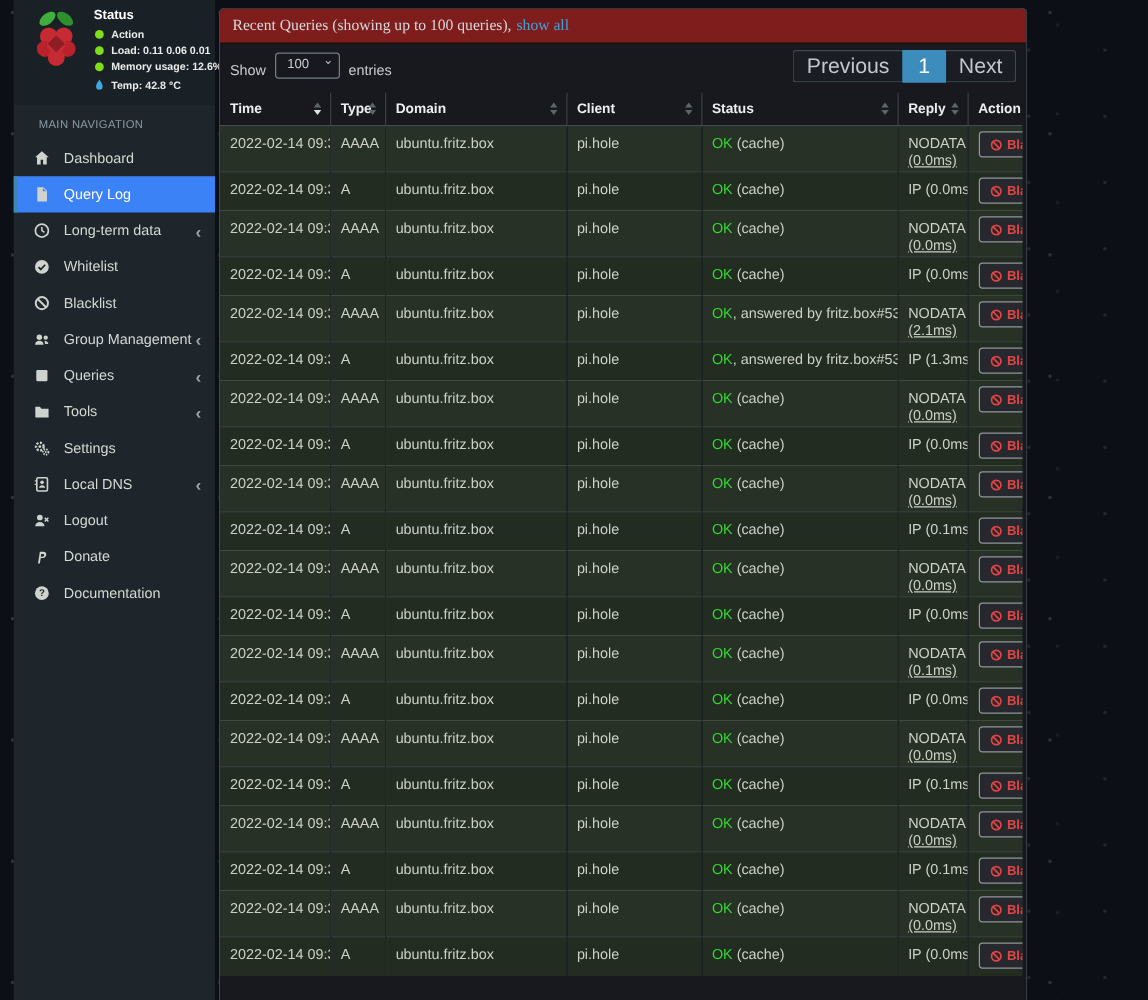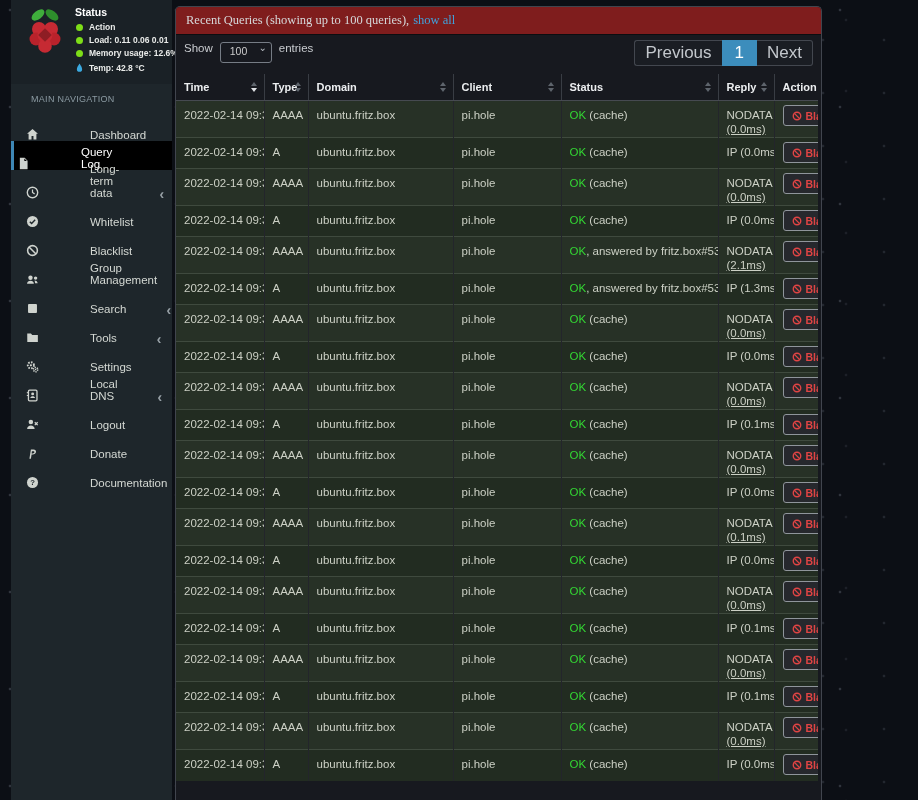--- a/index.html
+++ b/index.html
@@ -17,41 +17,41 @@
   .sidebar{position:absolute;left:11px;top:0;width:161px;height:800px;background:#1e262b;}
   .logo-panel{display:flex;align-items:flex-start;padding:5px 6px 7px 16px;background:#1a2126;}
   .logo-panel svg{flex:0 0 auto;margin-top:2px;}
   .status-block{margin-left:12px;color:#eceeec;}
   .status-title{font-size:10.5px;font-weight:bold;color:#fff;margin:1px 0 4px;}
   .status-line{display:flex;align-items:center;margin:3px 0;font-size:8.5px;font-weight:bold;color:#e9ebe9;white-space:nowrap;}
   .status-line .sicon{display:inline-flex;width:9px;justify-content:center;margin-right:5px;}
   .dot{width:7px;height:7px;border-radius:50%;background:#7ede18;display:inline-block;}
   .nav-header{padding:10px 0 8px 20px;font-size:9px;color:#8c9ba3;letter-spacing:.3px;}
   .nav-list{list-style:none;margin:0;padding:0;}
-  .nav-item{display:flex;align-items:flex-end;height:29px;padding:0 11px 0 15px;color:#d4d8d3;font-size:11.5px;cursor:pointer;gap:40px;}
-  .nav-item.active{background:#000000;border-left:3px solid #3e87b5;padding-left:2px;color:#fff;}
+  .nav-item{display:flex;align-items:center;height:29px;padding:0 11px 0 15px;color:#d4d8d3;font-size:11.5px;cursor:pointer;}
+  .nav-item.active{background:#3b82f6;border-left:3px solid #3e87b5;padding-left:12px;color:#fff;}
   .nav-icon{width:14px;height:14px;margin-right:11px;display:inline-flex;align-items:center;justify-content:center;color:#cfd3ce;}
   .nav-icon svg{width:13px;height:13px;}
   .nav-label{flex:1;}
   .chevron{color:#97a0a6;font-size:14px;line-height:10px;font-weight:bold;visibility:hidden;}
   .has-sub .chevron{visibility:visible;}
   
   .card{position:absolute;left:175px;top:6px;width:645px;height:794px;background:#17191f;
         border:1px solid #41454e;border-bottom:none;border-radius:5px 5px 0 0;overflow:hidden;}
   .card-header{height:27px;line-height:27px;padding:0 10px;background:#7f1d1d;border-bottom:1px solid #0c0d10;
                font-size:12.5px;color:#d6d8da;white-space:nowrap;font-family:Liberation Serif, serif;}
   .show-all{color:#41a1db;text-decoration:none;margin-left:4px;cursor:pointer;}
   .search-row{display:flex;justify-content:flex-end;align-items:center;padding:9px 8px 0;font-size:12px;color:#c9ccd0;}
   .search-label{margin-right:8px;}
   .search-input{width:146px;height:20px;background:#14161b;border:1px solid #4d525b;border-radius:3px;
                 color:#ccc;padding:0 8px;font-size:10.5px;font-family:"Liberation Sans",sans-serif;outline:none;}
   .search-input::placeholder{color:#686e78;}
   .controls-row{display:flex;justify-content:space-between;align-items:flex-end;padding:5px 8px 0 8px;
                 font-size:11.5px;color:#c9ccd0;}
-  .show-entries{display:flex;align-items:flex-start;margin-bottom:3px;}
+  .show-entries{display:flex;align-items:flex-end;margin-bottom:3px;}
   .select-wrap{position:relative;display:inline-block;margin:0 7px;}
   .select-wrap select{appearance:none;-webkit-appearance:none;background:#17191f;border:1px solid #767c85;border-radius:3px;
           color:#ccc;font-size:10.5px;height:21px;width:52px;padding:0 14px 4px 9px;font-family:"Liberation Sans",sans-serif;outline:none;}
   .select-wrap::after{content:"⌄";position:absolute;right:5px;top:0;color:#b7bcc2;font-size:10px;pointer-events:none;}
   .pagination{display:flex;}
   .page-btn{height:24px;padding:0 10px;display:flex;align-items:center;background:#1a1d23;border:1px solid #43474f;
             color:#c3c7cc;font-size:17px;cursor:pointer;}
   .page-btn.prev{border-radius:3px 0 0 3px;border-right:none;}
   .page-btn.next{border-radius:0 3px 3px 0;border-left:none;}
   .page-btn.active{background:#3c8dbc;border-color:#3c8dbc;color:#fff;padding:0 12px;}
@@ -189,21 +189,21 @@
         </span>
     <span class="nav-label">Group Management</span>
     <span class="chevron">‹</span>
   </li>
       <li class="nav-item has-sub">
     <span class="nav-icon">
           <svg viewBox="0 0 16 16" fill="currentColor">
             <rect x="2.5" y="2.5" width="11" height="11" rx="1.2"></rect>
           </svg>
         </span>
-    <span class="nav-label">Search</span>
+    <span class="nav-label">Queries</span>
     <span class="chevron">‹</span>
   </li>
       <li class="nav-item has-sub">
     <span class="nav-icon">
           <svg viewBox="0 0 16 16" fill="currentColor">
             <path d="M1.5 3h4.6l1.5 2h7v8.5h-13z"></path>
           </svg>
         </span>
     <span class="nav-label">Tools</span>
     <span class="chevron">‹</span>

